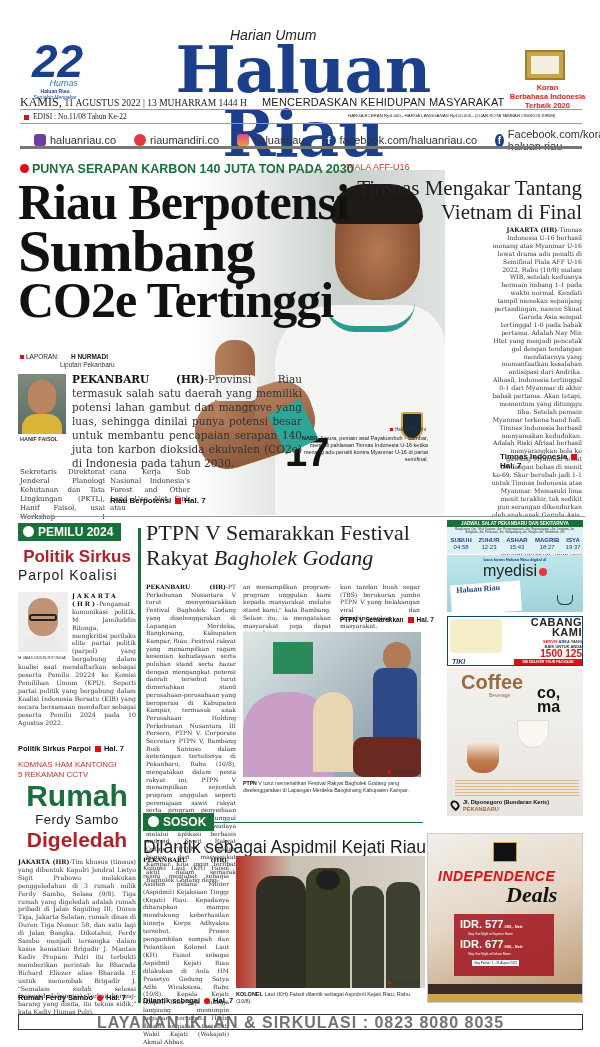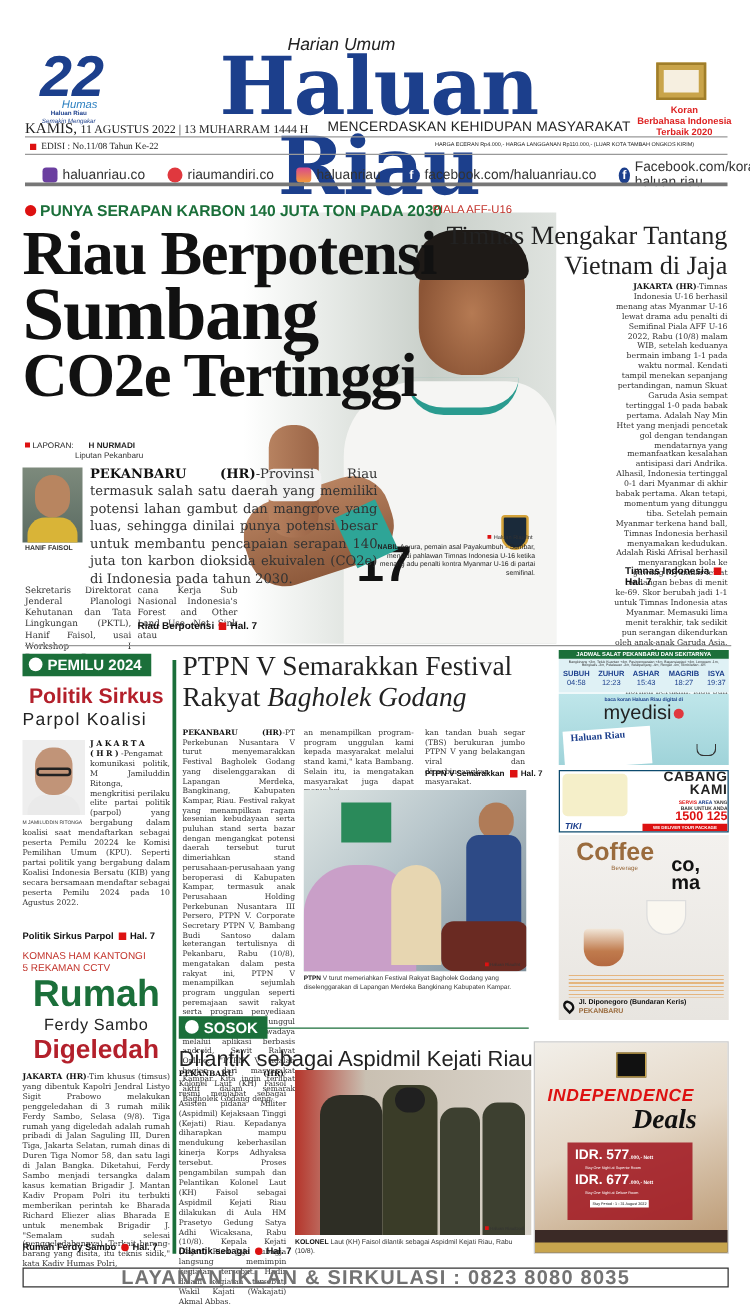--- a/index.html
+++ b/index.html
@@ -135,21 +135,21 @@
   <div class="abs body-text" style="left:110px;top:318px;width:80px;">cana Kerja Sub Nasional Indonesia's Forest and Other Land Use Net Sink atau</div>
   <div class="abs jump" style="left:110px;top:346px;">
     <span>Riau Berpotensi</span><span class="sq"></span><span>Hal. 7</span>
   </div>
 </div>
 
 <div class="abs" style="left:340px;top:150px;width:245px;height:365px;">
   <div class="abs sans" style="left:6px;top:12px;font-size:9px;color:#c2332b;">PIALA AFF-U16</div>
   <div class="abs serif" style="left:0;top:26px;width:242px;text-align:right;font-size:21px;line-height:24px;color:#222;white-space:nowrap;">
     <div>Timnas Mengakar Tantang</div>
-    <div>Vietnam di Jaja</div>
+    <div>Vietnam di Final</div>
   </div>
   <div class="abs body-text" style="left:150px;top:76px;width:92px;text-align:right;font-size:6.2px;line-height:7.9px;">
     <span style="font-weight:bold;color:#111;">JAKARTA (HR)</span><span>-Timnas Indonesia U-16 berhasil menang atas Myanmar U-16 lewat drama adu penalti di Semifinal Piala AFF U-16 2022, Rabu (10/8) malam WIB, setelah keduanya bermain imbang 1-1 pada waktu normal. Kendati tampil menekan sepanjang pertandingan, namun Skuat Garuda Asia sempat tertinggal 1-0 pada babak pertama. Adalah Nay Min Htet yang menjadi pencetak gol dengan tendangan mendatarnya yang memanfaatkan kesalahan antisipasi dari Andrika. Alhasil, Indonesia tertinggal 0-1 dari Myanmar di akhir babak pertama. Akan tetapi, momentum yang ditunggu tiba. Setelah pemain Myanmar terkena hand ball, Timnas Indonesia berhasil menyamakan kedudukan. Adalah Riski Afrisal berhasil menyarangkan bola ke gawang Myanmar lewat tendangan bebas di menit ke-69. Skor berubah jadi 1-1 untuk Timnas Indonesia atas Myanmar. Memasuki lima menit terakhir, tak sedikit pun serangan dikendurkan oleh anak-anak Garuda Asia. Hanya saja, Timnas Indonesia belum berhasil mencetak gol kemenangan. Hasilnya skor 1-1 di waktu normal berakhir, laga pun berlanjut ke</span>
   </div>
   <div class="abs sans" style="left:50px;top:277px;font-size:4.5px;color:#333;">
     <span style="display:inline-block;width:3px;height:3px;background:#d11;margin-right:2px;"></span><span>Haluan Riau/Int</span>
   </div>
   <div class="abs sans" style="left:-40px;top:285px;width:128px;font-size:5.5px;line-height:7px;color:#222;text-align:right;">
     <span style="font-weight:bold;">NABIL</span> <span>Aryura, pemain asal Payakumbuh - Sumbar, menjadi pahlawan Timnas Indonesia U-16 ketika menang adu penalti kontra Myanmar U-16 di partai semifinal.</span>
   </div>

